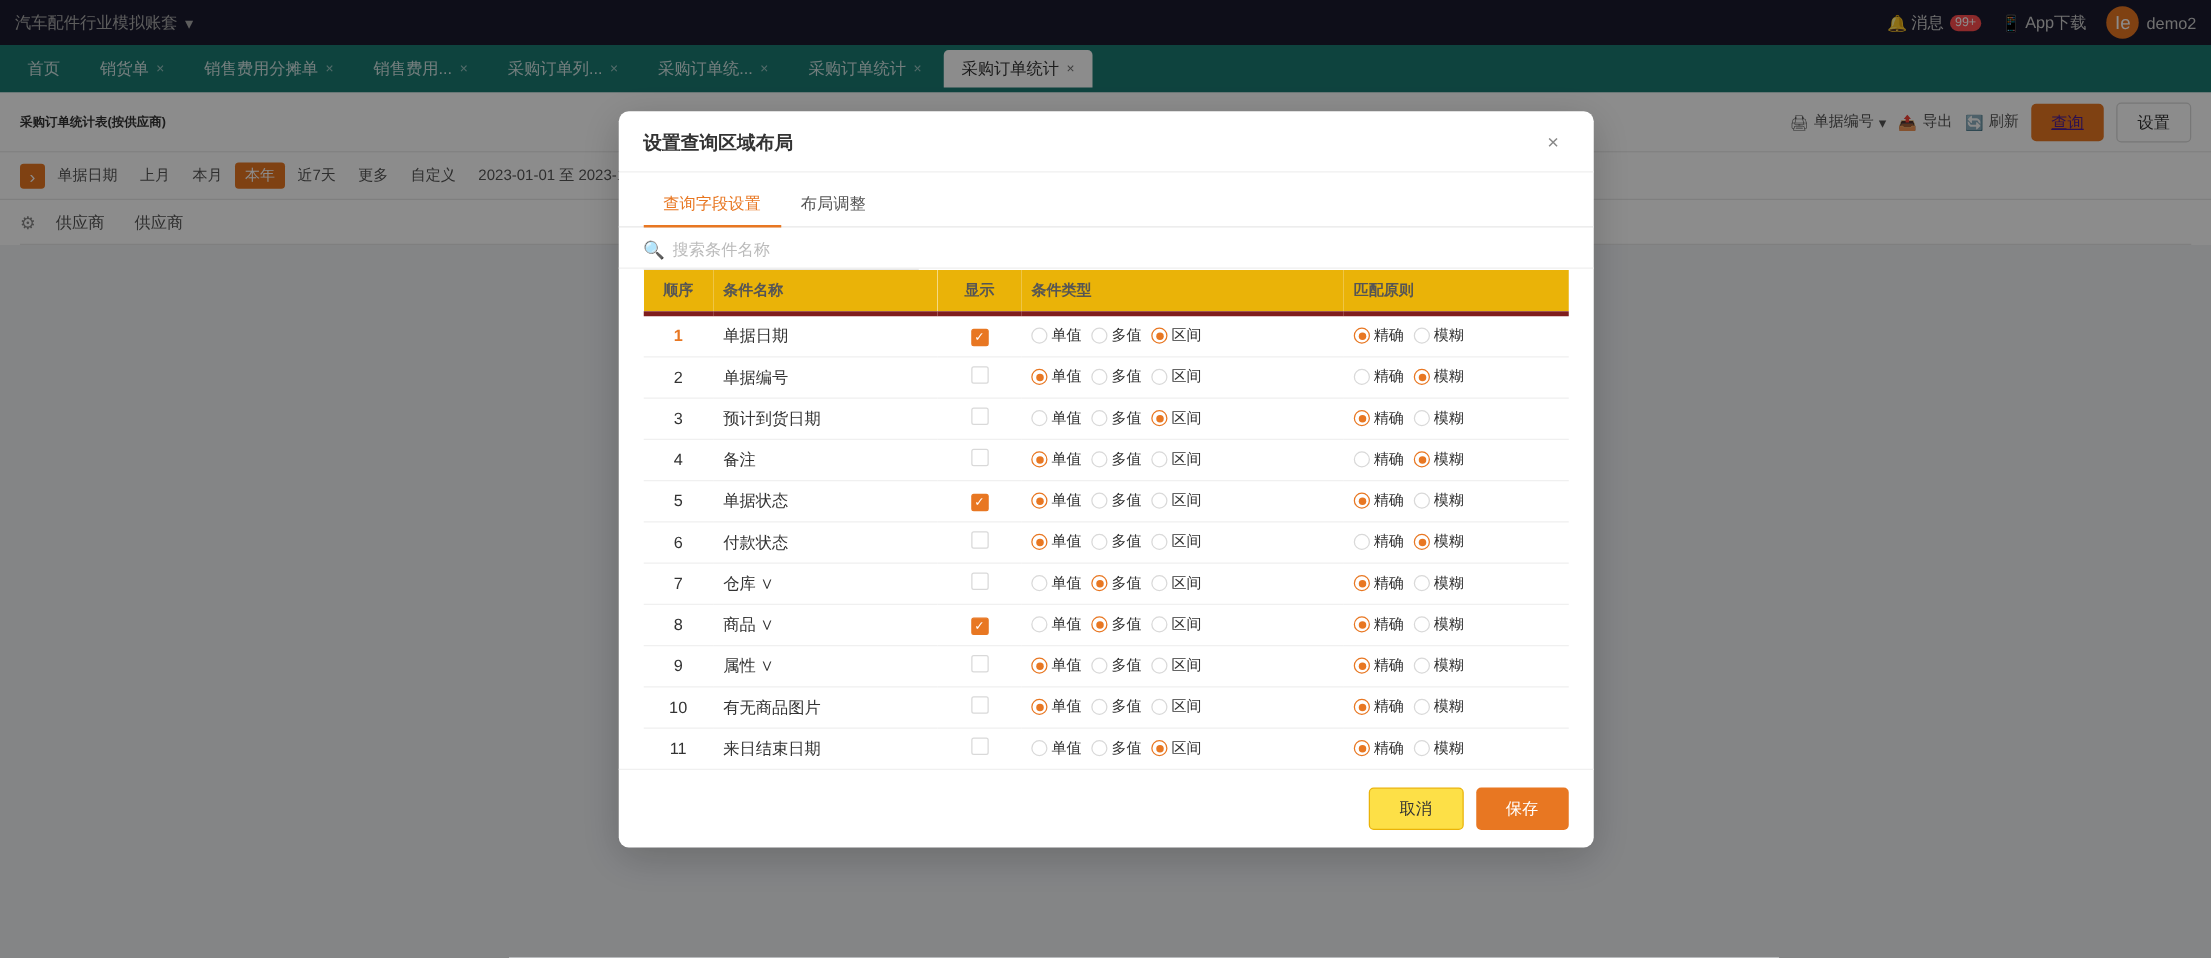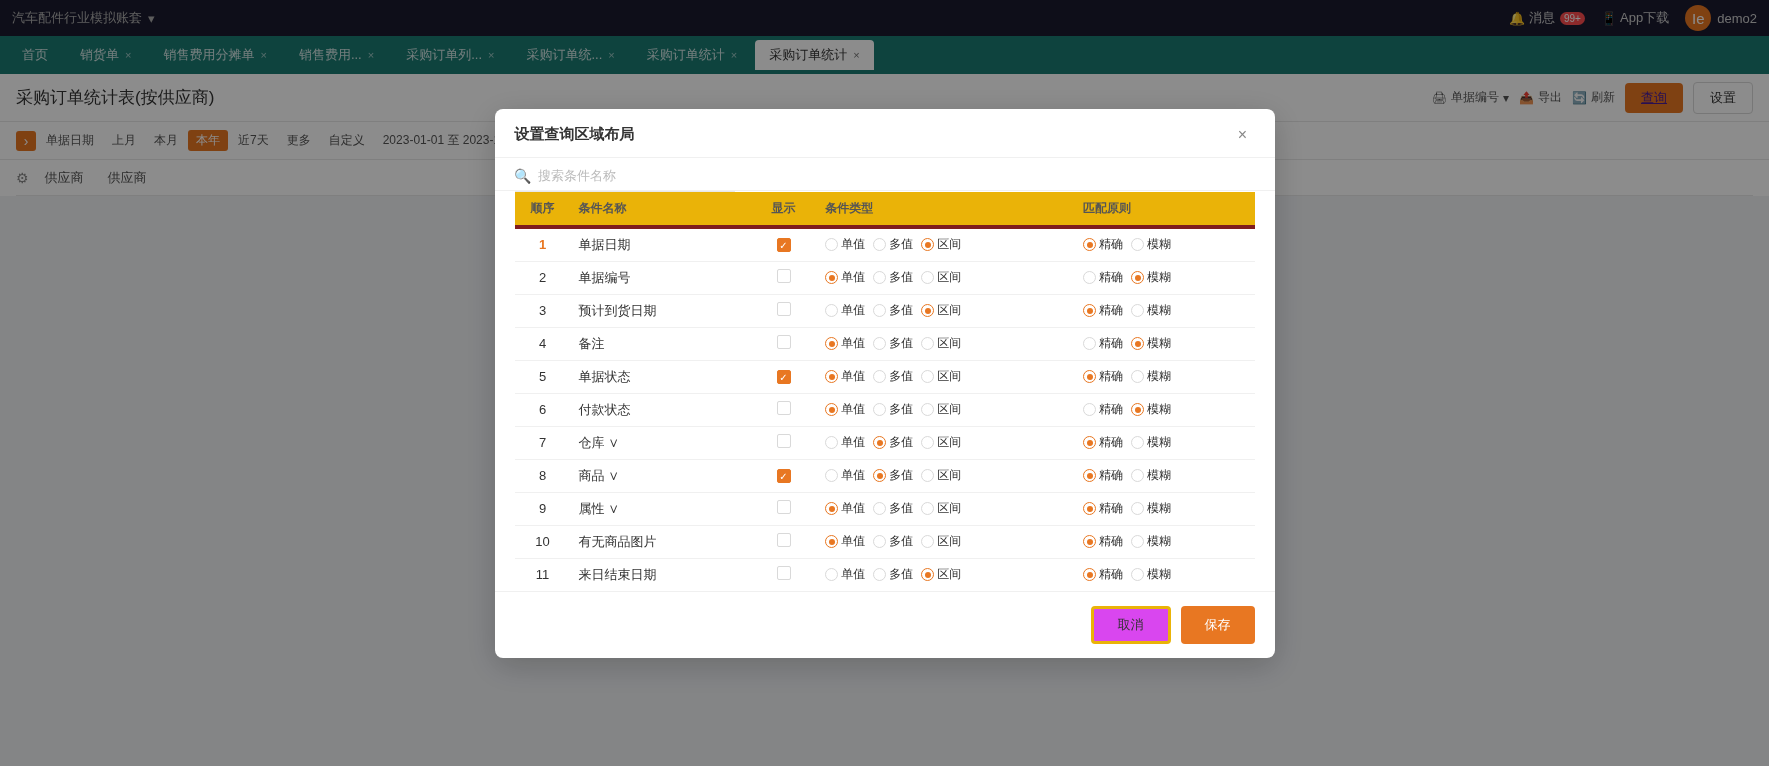--- a/index.html
+++ b/index.html
@@ -57,21 +57,21 @@
     
     .page-header {
       height: 48px;
       background: #fff;
       display: flex;
       align-items: center;
       justify-content: space-between;
       padding: 0 16px;
       border-bottom: 1px solid #e8e8e8;
     }
-    .page-title { font-size: 17px; font-weight: normal; color: #333; }
+    .page-title { font-size: 10px; font-weight: bold; color: #333; }
     .header-actions { display: flex; align-items: center; gap: 10px; }
     .btn-print, .btn-export, .btn-refresh {
       display: flex; align-items: center; gap: 4px;
       font-size: 12px; color: #555; cursor: pointer; border: none; background: none;
     }
     .btn-query {
       background: #e87722; color: #4c1d95; border: none; border-radius: 4px;
       padding: 6px 16px; font-size: 13px; cursor: pointer; text-decoration: underline;
     }
     .btn-settings {
@@ -255,22 +255,22 @@
 
     
     .dialog-footer {
       padding: 14px 20px;
       display: flex;
       justify-content: flex-end;
       gap: 10px;
       border-top: 1px solid #f0f0f0;
     }
     .btn-cancel {
-      padding: 7px 24px; border: 3px solid #eab308; border-radius: 4px;
-      background: #d946ef; color: #333; font-size: 13px; cursor: pointer;
+      padding: 7px 24px; border: 1px solid #eab308; border-radius: 4px;
+      background: #fde047; color: #333; font-size: 13px; cursor: pointer;
     }
     .btn-save {
       padding: 7px 24px; border: none; border-radius: 4px;
       background: #e87722; color: #fff; font-size: 13px; cursor: pointer;
     }
 
     .scrollbar-area::-webkit-scrollbar { width: 6px; }
     .scrollbar-area::-webkit-scrollbar-thumb { background: #ccc; border-radius: 3px; }
   </style>
 </head>
@@ -382,20 +382,28 @@
 </div>
 
 <div class="overlay">
   <div class="dialog">
 
     <div class="dialog-header">
       <span class="dialog-title">设置查询区域布局</span>
       <button class="dialog-close">×</button>
     </div>
 
+    <div class="dialog-tabs">
+      <div class="dialog-tab active">
+        <span>查询字段设置</span>
+      </div>
+      <div class="dialog-tab">
+        <span>布局调整</span>
+      </div>
+    </div>
 
     <div class="dialog-search">
       <span class="search-icon">🔍</span>
       <input class="search-input" type="text" placeholder="搜索条件名称" style="">
     </div>
     <div class="search-underline" style="margin: 0 20px;"></div>
 
     <div class="dialog-table-wrap scrollbar-area">
       <table class="dialog-table">
         <thead>

